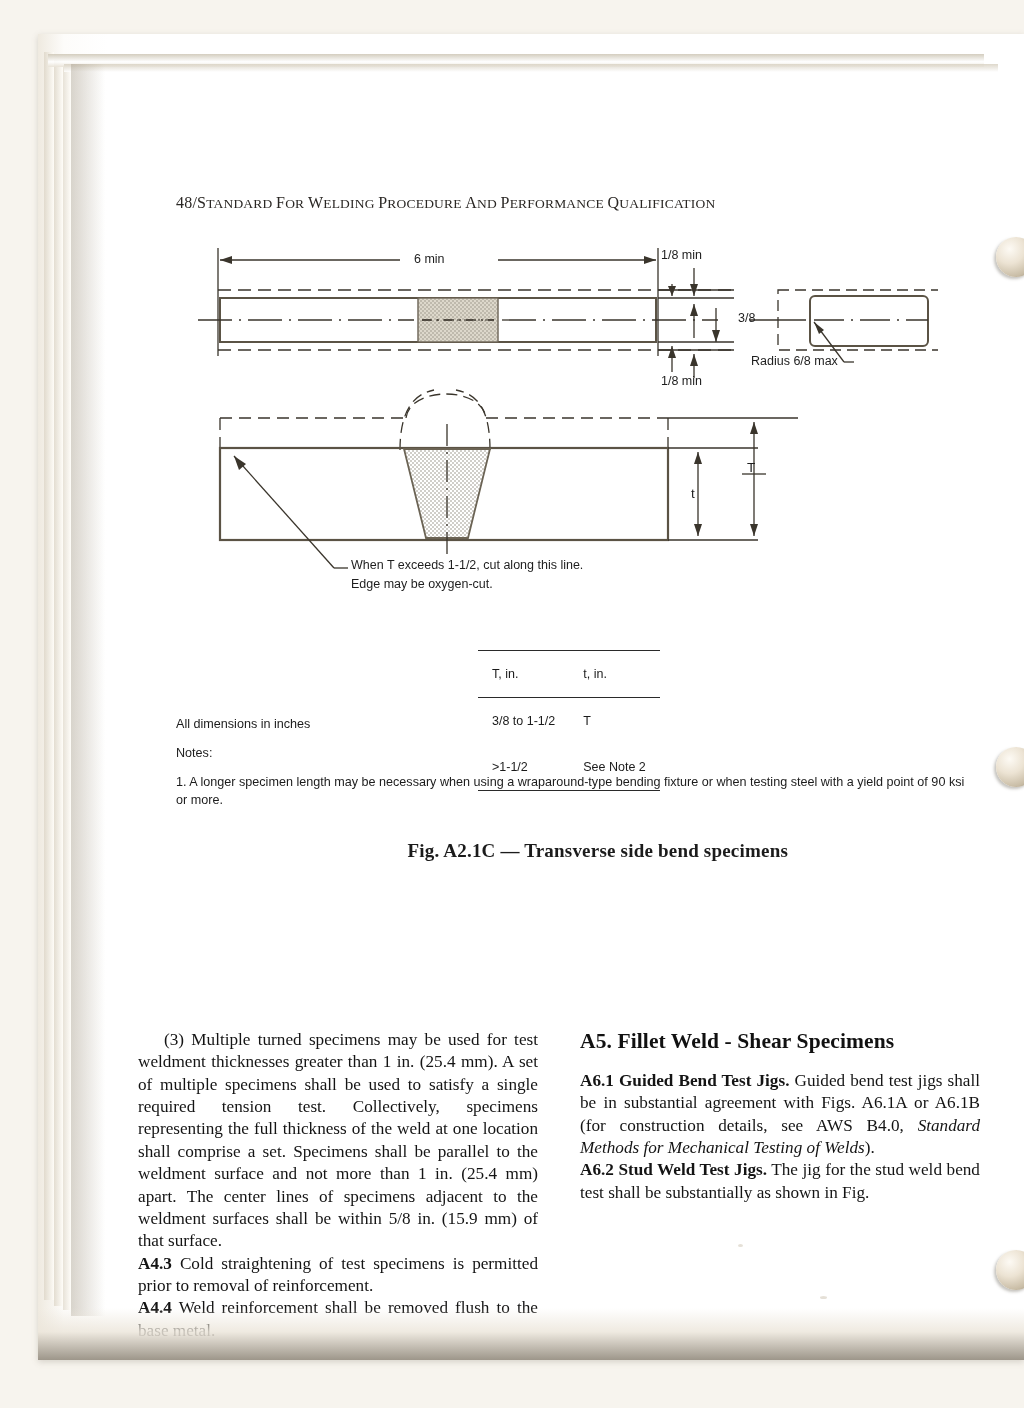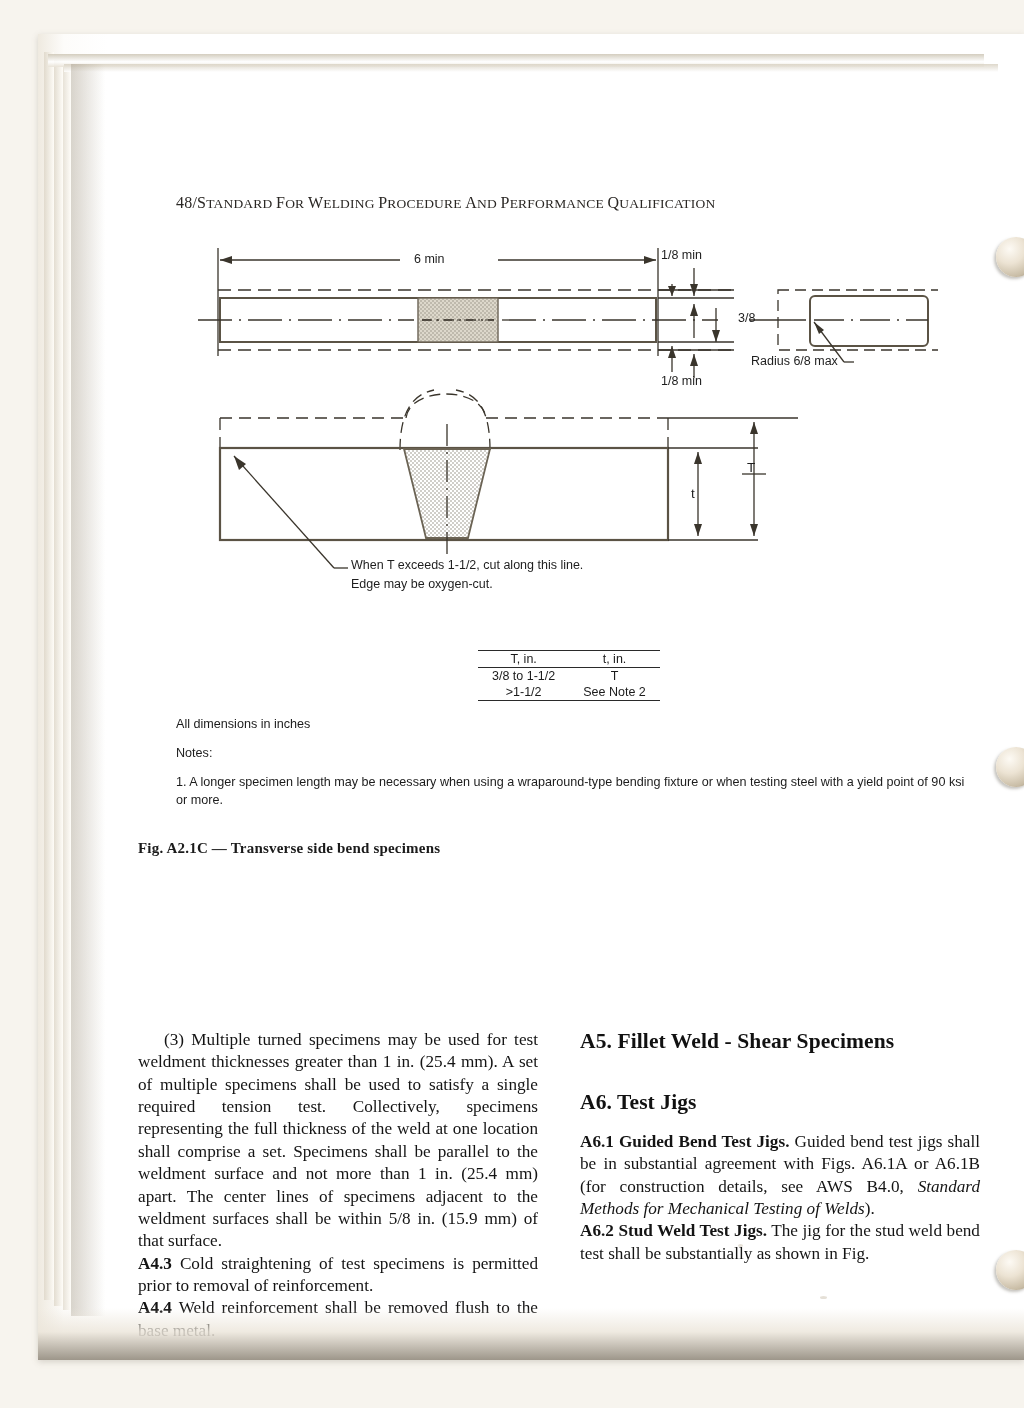--- a/index.html
+++ b/index.html
@@ -103,46 +103,46 @@
 
   
   #dim-table {
     position: absolute;
     left: 340px; top: 412px;
     font-family: "Liberation Sans", sans-serif;
     font-size: 12.5px;
     border-collapse: collapse;
   }
   #dim-table td, #dim-table th {
-    padding: 1px 14px;
-    text-align: center;
+    padding: 16px 14px;
+    text-align: left;
     font-weight: normal;
   }
   #dim-table thead th { border-top: 1.6px solid #2a2a2a; border-bottom: 1.1px solid #2a2a2a; }
   #dim-table tbody tr:last-child td { border-bottom: 1.6px solid #2a2a2a; }
 
   
   #notes {
     margin-top: 8px;
     margin-left: 38px;
     font-family: "Liberation Sans", sans-serif;
     font-size: 12.6px;
     line-height: 1.42;
     color: #1c1c1c;
     width: 790px;
   }
   #notes .gap { height: 11px; }
   #notes p { margin: 0; }
 
   #fig-caption {
     margin-top: 30px;
-    text-align: left;
+    text-align: right;
     font-family: "Liberation Serif", serif;
     font-weight: bold;
-    font-size: 15px;
+    font-size: 19px;
     letter-spacing: .2px;
     padding-right: 160px;
   }
 
   
   #columns {
     position: absolute;
     left: 100px;
     top: 995px;
     width: 845px;
@@ -363,21 +363,20 @@
 
       <div class="col">
         <p class="indent">(3) Multiple turned specimens may be used for test weldment thicknesses greater than 1 in. (25.4 mm). A set of multiple specimens shall be used to satisfy a single required tension test. Collectively, specimens representing the full thickness of the weld at one location shall comprise a set. Specimens shall be parallel to the weldment surface and not more than 1 in. (25.4 mm) apart. The center lines of specimens adjacent to the weldment surfaces shall be within 5/8 in. (15.9 mm) of that surface.</p>
         <p><span class="lead">A4.3</span> <span>Cold straightening of test specimens is permitted prior to removal of reinforcement.</span></p>
         <p><span class="lead">A4.4</span> <span>Weld reinforcement shall be removed flush to the base metal.</span></p>
       </div>
 
       <div class="col">
         <h2 class="sec">A5. Fillet Weld - Shear Specimens</h2>
 
-        <h2 class="sec second">A6. Test Jigs</h2>
 
         <p><span class="lead">A6.1 Guided Bend Test Jigs.</span> <span>Guided bend test jigs shall be in substantial agreement with Figs. A6.1A or A6.1B (for construction details, see AWS B4.0,</span> <span class="ital">Standard Methods for Mechanical Testing of Welds</span><span>).</span></p>
 
         <p><span class="lead">A6.2 Stud Weld Test Jigs.</span> <span>The jig for the stud weld bend test shall be substantially as shown in Fig.</span></p>
       </div>
 
     </div>
 
     <div id="bottom-shadow"></div>
   </div>

